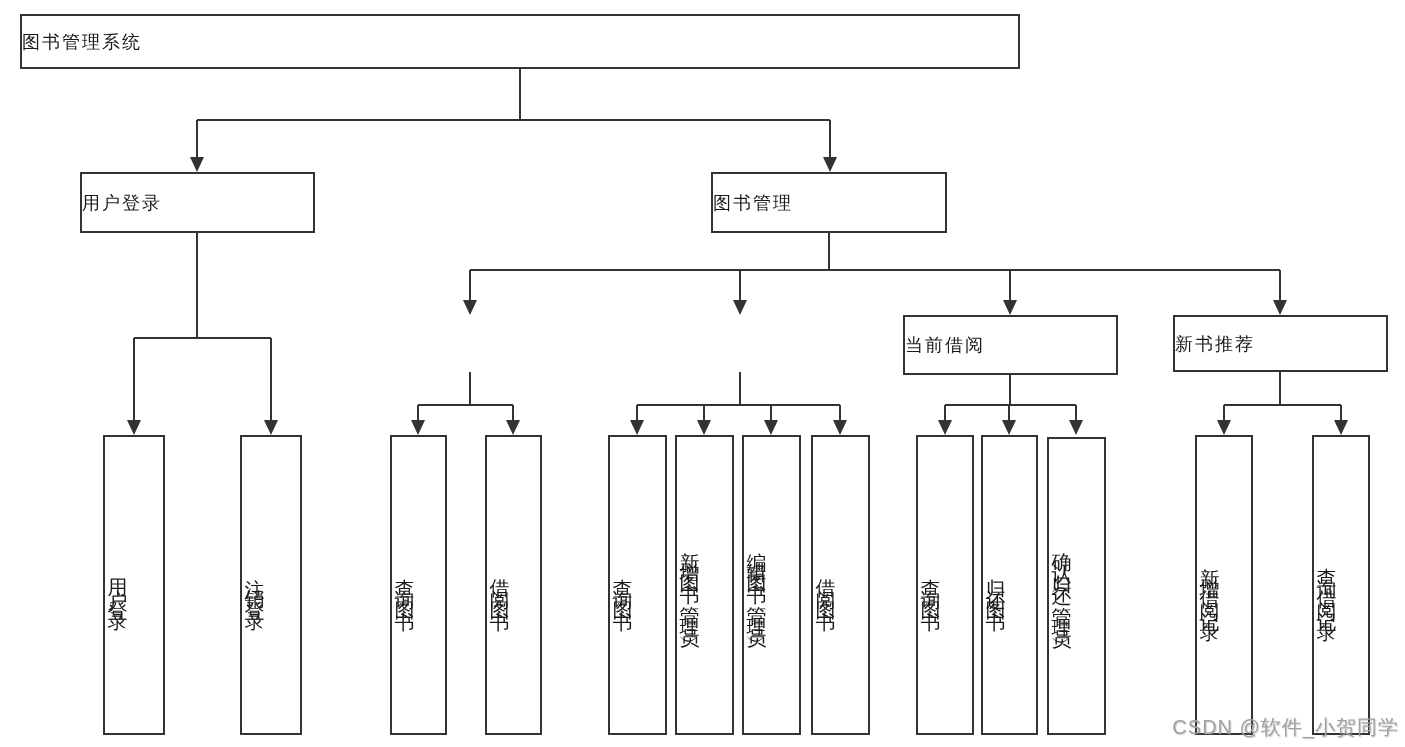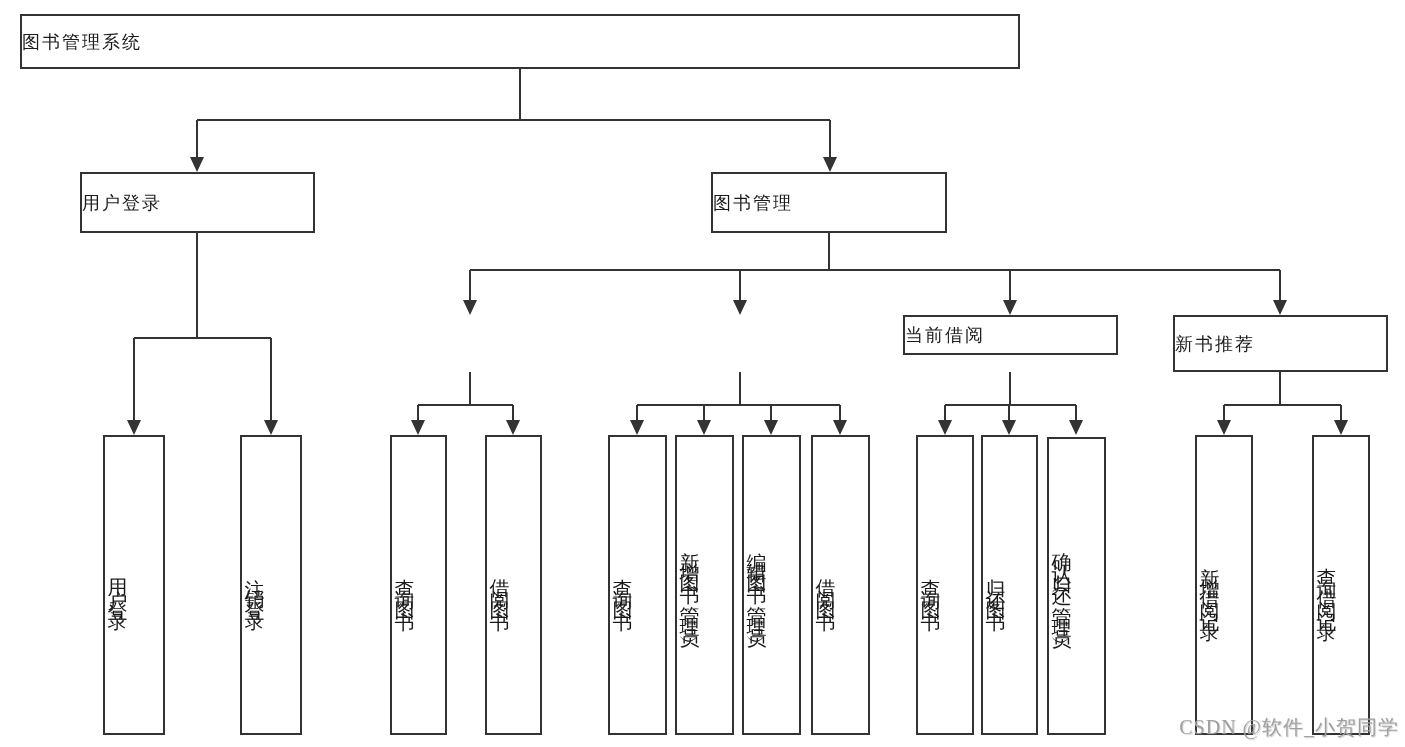--- a/index.html
+++ b/index.html
@@ -41,21 +41,20 @@
   .watermark {
     position: absolute;
     top: 714px;
     right: 6px;
     font-size: 20px;
     letter-spacing: 1px;
     color: #a0a0a0;
     text-shadow: 1px 1px 1px rgba(120,120,120,0.35);
     z-index: 5;
     white-space: nowrap;
-    font-family: Liberation Serif, serif;
   }
 </style>
 </head>
 <body>
 
 <div id="canvas">
 
   <svg id="connectors" viewBox="0 0 1405 747" xmlns="http://www.w3.org/2000/svg">
     <path fill="none" stroke="#333333" stroke-width="2" d="M520 69 V120 M197 120 H830 M197 120 V160 M830 120 V160
              M197 233 V338 M134 338 H271 M134 338 V423 M271 338 V423
@@ -90,21 +89,21 @@
     <span class="label">图书管理系统</span>
   </div>
 
   <div class="node" style="left:80px; top:172px; width:235px; height:61px">
     <span class="label">用户登录</span>
   </div>
   <div class="node" style="left:711px; top:172px; width:236px; height:61px">
     <span class="label">图书管理</span>
   </div>
 
-  <div class="node" style="left:903px; top:315px; width:215px; height:40px">
+  <div class="node" style="left:903px; top:315px; width:215px; height:60px">
     <span class="label">当前借阅</span>
   </div>
   <div class="node" style="left:1173px; top:315px; width:215px; height:57px">
     <span class="label">新书推荐</span>
   </div>
 
   <div class="node vnode" style="left:103px; top:435px; width:62px; height:300px">
     <span class="label">用户登录</span>
   </div>
   <div class="node vnode" style="left:240px; top:435px; width:62px; height:300px">

